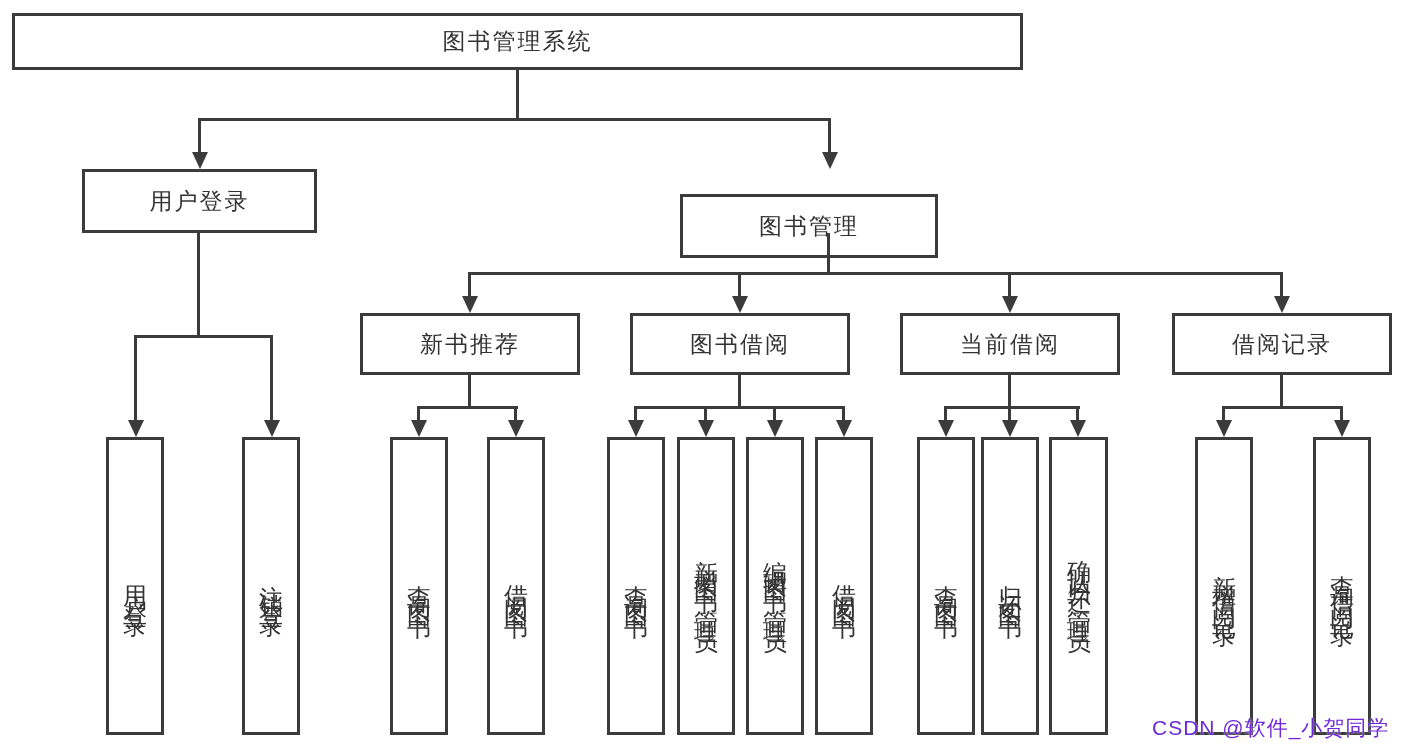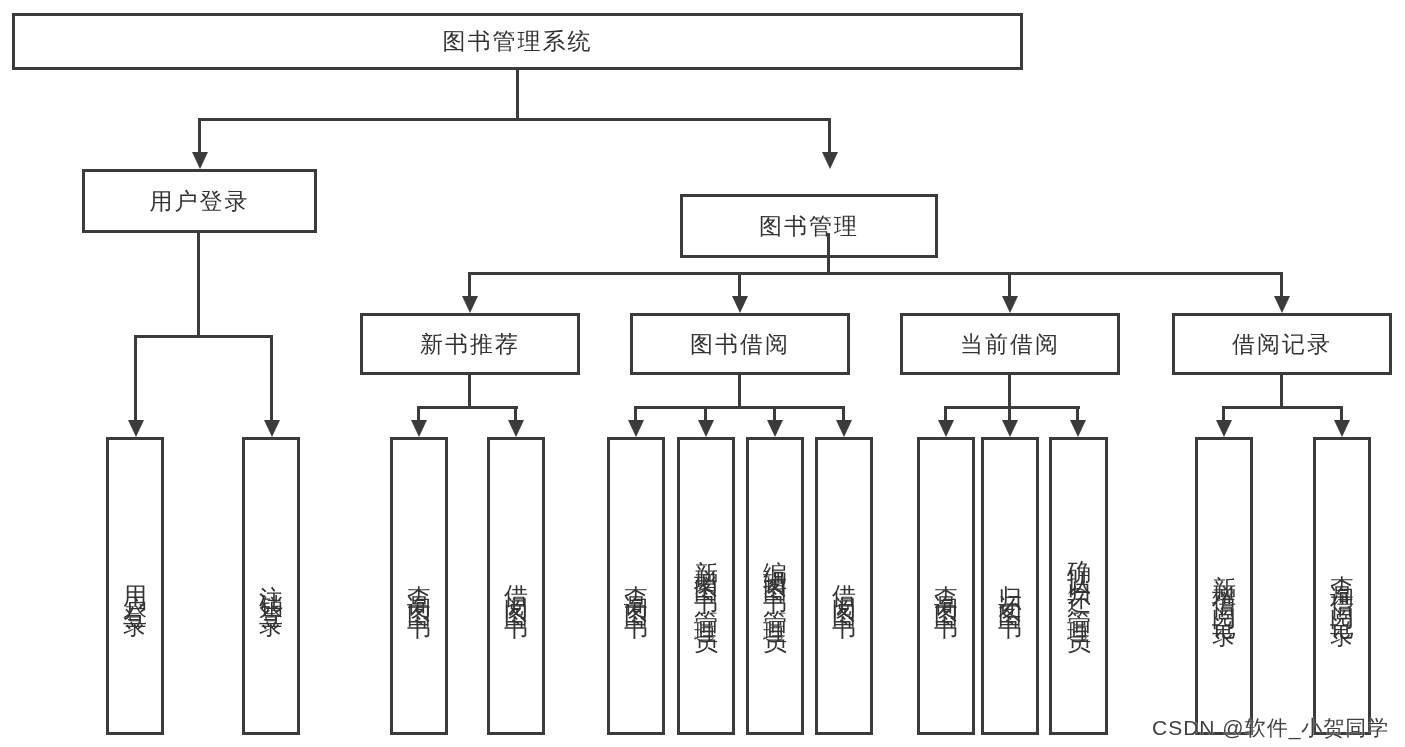--- a/index.html
+++ b/index.html
@@ -47,21 +47,21 @@
     width: 0; height: 0;
     border-left: 8px solid transparent;
     border-right: 8px solid transparent;
     border-top: 17px solid #3b3b3b;
   }
   .watermark {
     position: absolute;
     left: 1152px;
     top: 714px;
     font-size: 21px;
-    color: #404040;
+    color: #6d28d9;
     letter-spacing: 1px;
     text-shadow: 0 0 2px #ffffff;
     white-space: nowrap;
   }
 </style>
 </head>
 <body>
 
 <div class="canvas">
 

